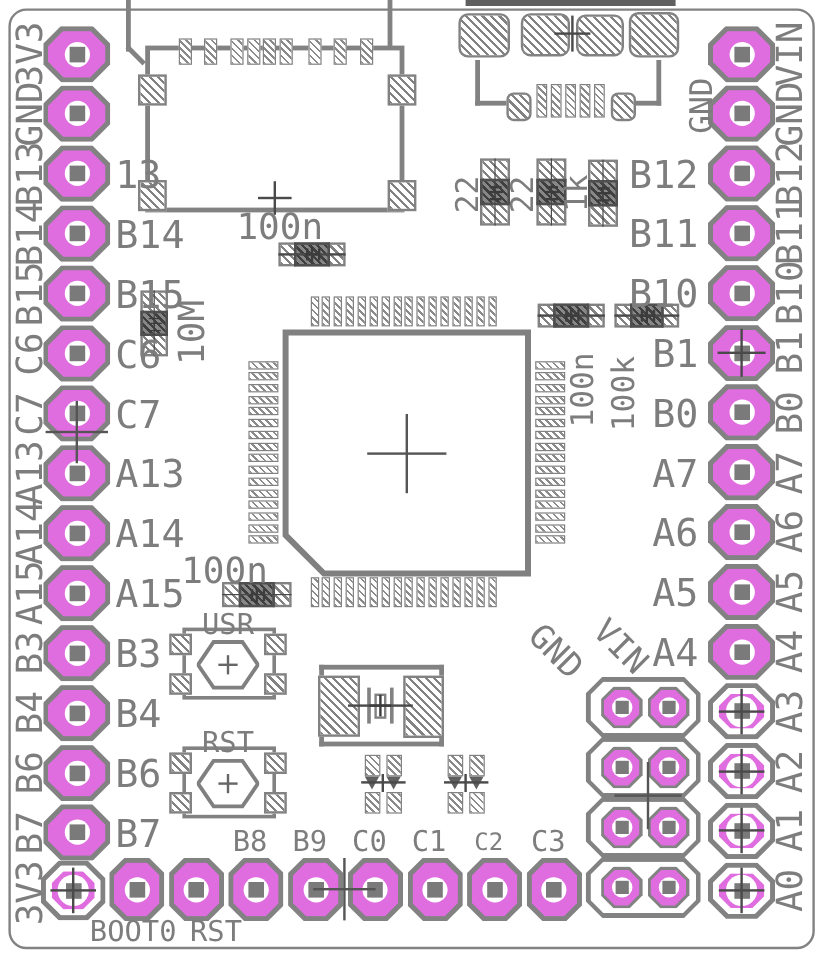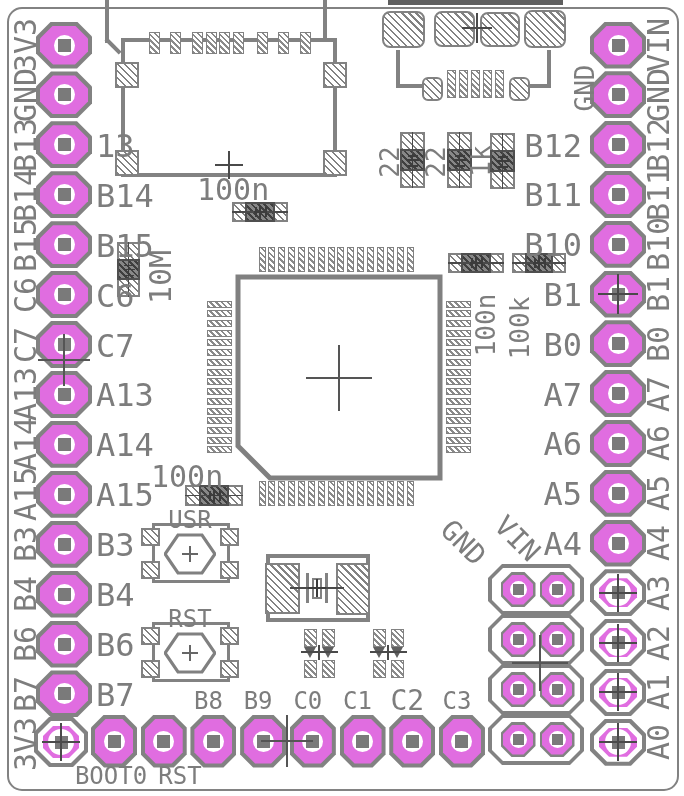--- a/index.html
+++ b/index.html
@@ -567,21 +567,21 @@
         <div class="abs" style="left: 12.5px; top: 16px; width: 21px; height: 21px; background: rgb(255, 255, 255); border-radius: 50%;"></div>
         <div class="abs" style="left: 16.5px; top: 20px; width: 13px; height: 13px; background: rgb(122, 122, 122);"></div>
       </div>
       <div class="lbl ctr" style="left: 357.55px; top: 701px; font-size: 24px;">C1</div>
       <div class="abs" style="left: 389.26px; top: 714.5px; width: 46px; height: 53px;">
         <div class="abs" style="left: 0px; top: 0px; width: 46px; height: 53px; background: rgb(130, 130, 130); clip-path: polygon(13px 0px, 33px 0px, 46px 13px, 46px 40px, 33px 53px, 13px 53px, 0px 40px, 0px 13px);"></div>
         <div class="abs" style="left: 4px; top: 4px; width: 38px; height: 45px; background: rgb(224, 109, 224); clip-path: polygon(11px 0px, 27px 0px, 38px 11px, 38px 34px, 27px 45px, 11px 45px, 0px 34px, 0px 11px);"></div>
         <div class="abs" style="left: 12.5px; top: 16px; width: 21px; height: 21px; background: rgb(255, 255, 255); border-radius: 50%;"></div>
         <div class="abs" style="left: 16.5px; top: 20px; width: 13px; height: 13px; background: rgb(122, 122, 122);"></div>
       </div>
-      <div class="lbl ctr" style="left: 407.26px; top: 701px; font-size: 28px;">C2</div>
+      <div class="lbl ctr" style="left: 407.26px; top: 701px; font-size: 20px;">C2</div>
       <div class="abs" style="left: 438.97px; top: 714.5px; width: 46px; height: 53px;">
         <div class="abs" style="left: 0px; top: 0px; width: 46px; height: 53px; background: rgb(130, 130, 130); clip-path: polygon(13px 0px, 33px 0px, 46px 13px, 46px 40px, 33px 53px, 13px 53px, 0px 40px, 0px 13px);"></div>
         <div class="abs" style="left: 4px; top: 4px; width: 38px; height: 45px; background: rgb(224, 109, 224); clip-path: polygon(11px 0px, 27px 0px, 38px 11px, 38px 34px, 27px 45px, 11px 45px, 0px 34px, 0px 11px);"></div>
         <div class="abs" style="left: 12.5px; top: 16px; width: 21px; height: 21px; background: rgb(255, 255, 255); border-radius: 50%;"></div>
         <div class="abs" style="left: 16.5px; top: 20px; width: 13px; height: 13px; background: rgb(122, 122, 122);"></div>
       </div>
       <div class="lbl ctr" style="left: 456.97px; top: 701px; font-size: 24px;">C3</div>
       <div class="lbl ctr" style="left: 111px; top: 776px; font-size: 24px;">BOOT0</div>
       <div class="lbl ctr" style="left: 180px; top: 776px; font-size: 24px;">RST</div>
     </div>

